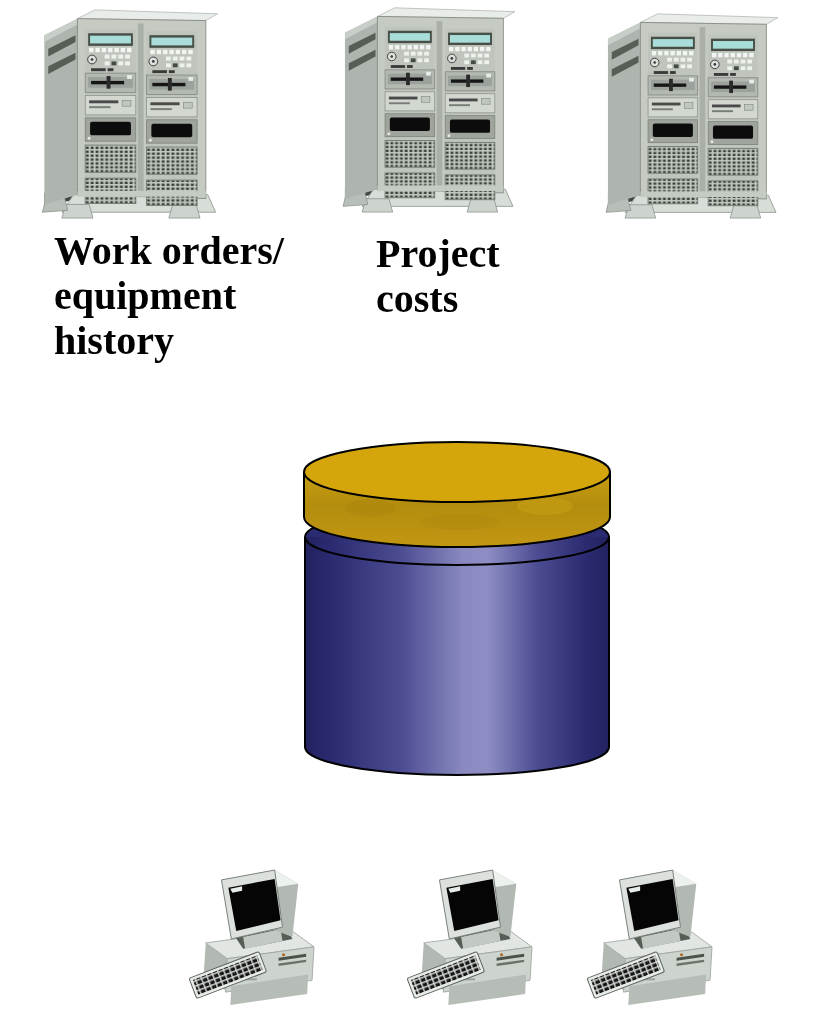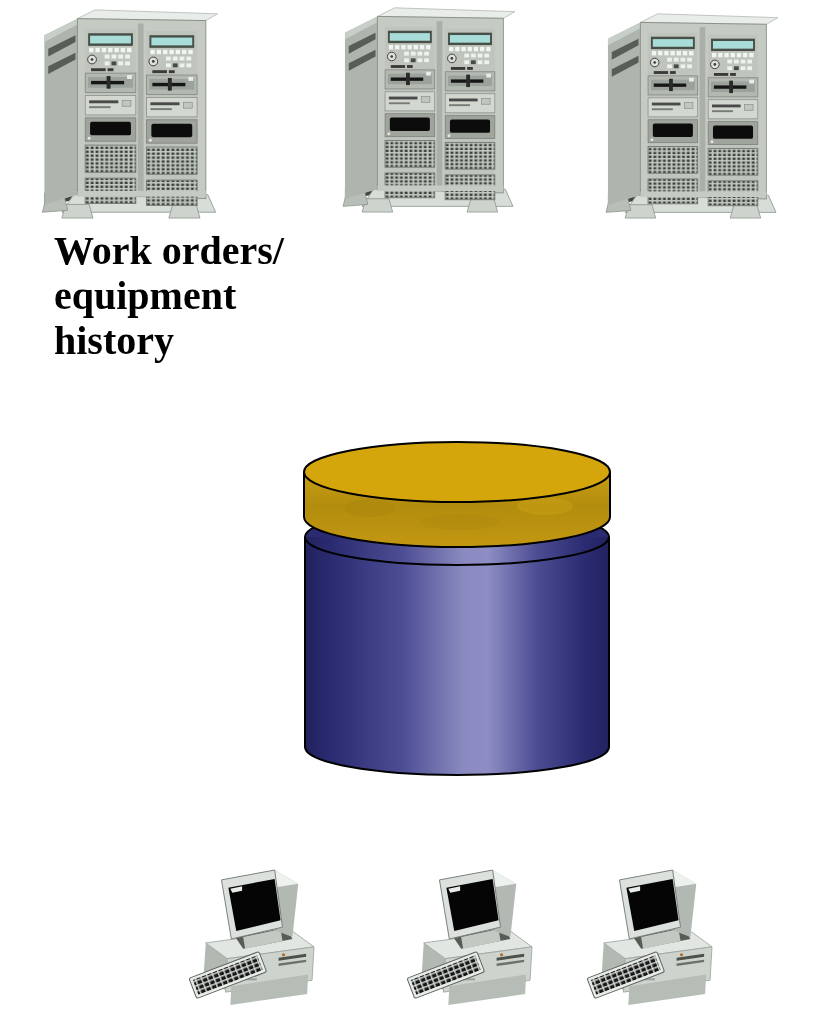--- a/index.html
+++ b/index.html
@@ -156,20 +156,22 @@
   </div>
   <div class="abs icon-wrap" style="left:596px;top:10px;width:190px;height:210px;">
     <svg viewBox="0 0 190 220" xmlns="http://www.w3.org/2000/svg">
         <use href="#sym-server" xlink:href="#sym-server"></use>
       </svg>
   </div>
 
   <div class="srv-label" style="left:6px;top:228px;width:320px;margin-left:48px;">Work orders/
 equipment
 history</div>
+  <div class="srv-label" style="left:376px;top:231px;width:220px;">Project
+costs</div>
 
   <div class="abs icon-wrap" style="left:300px;top:438px;width:315px;height:340px;">
     <svg viewBox="0 0 315 340" xmlns="http://www.w3.org/2000/svg">
         <use href="#sym-db" xlink:href="#sym-db"></use>
       </svg>
   </div>
 
   <div class="abs icon-wrap" style="left:188px;top:864px;width:128px;height:146px;">
     <svg viewBox="0 0 130 148" xmlns="http://www.w3.org/2000/svg">
         <use href="#sym-pc" xlink:href="#sym-pc"></use>

